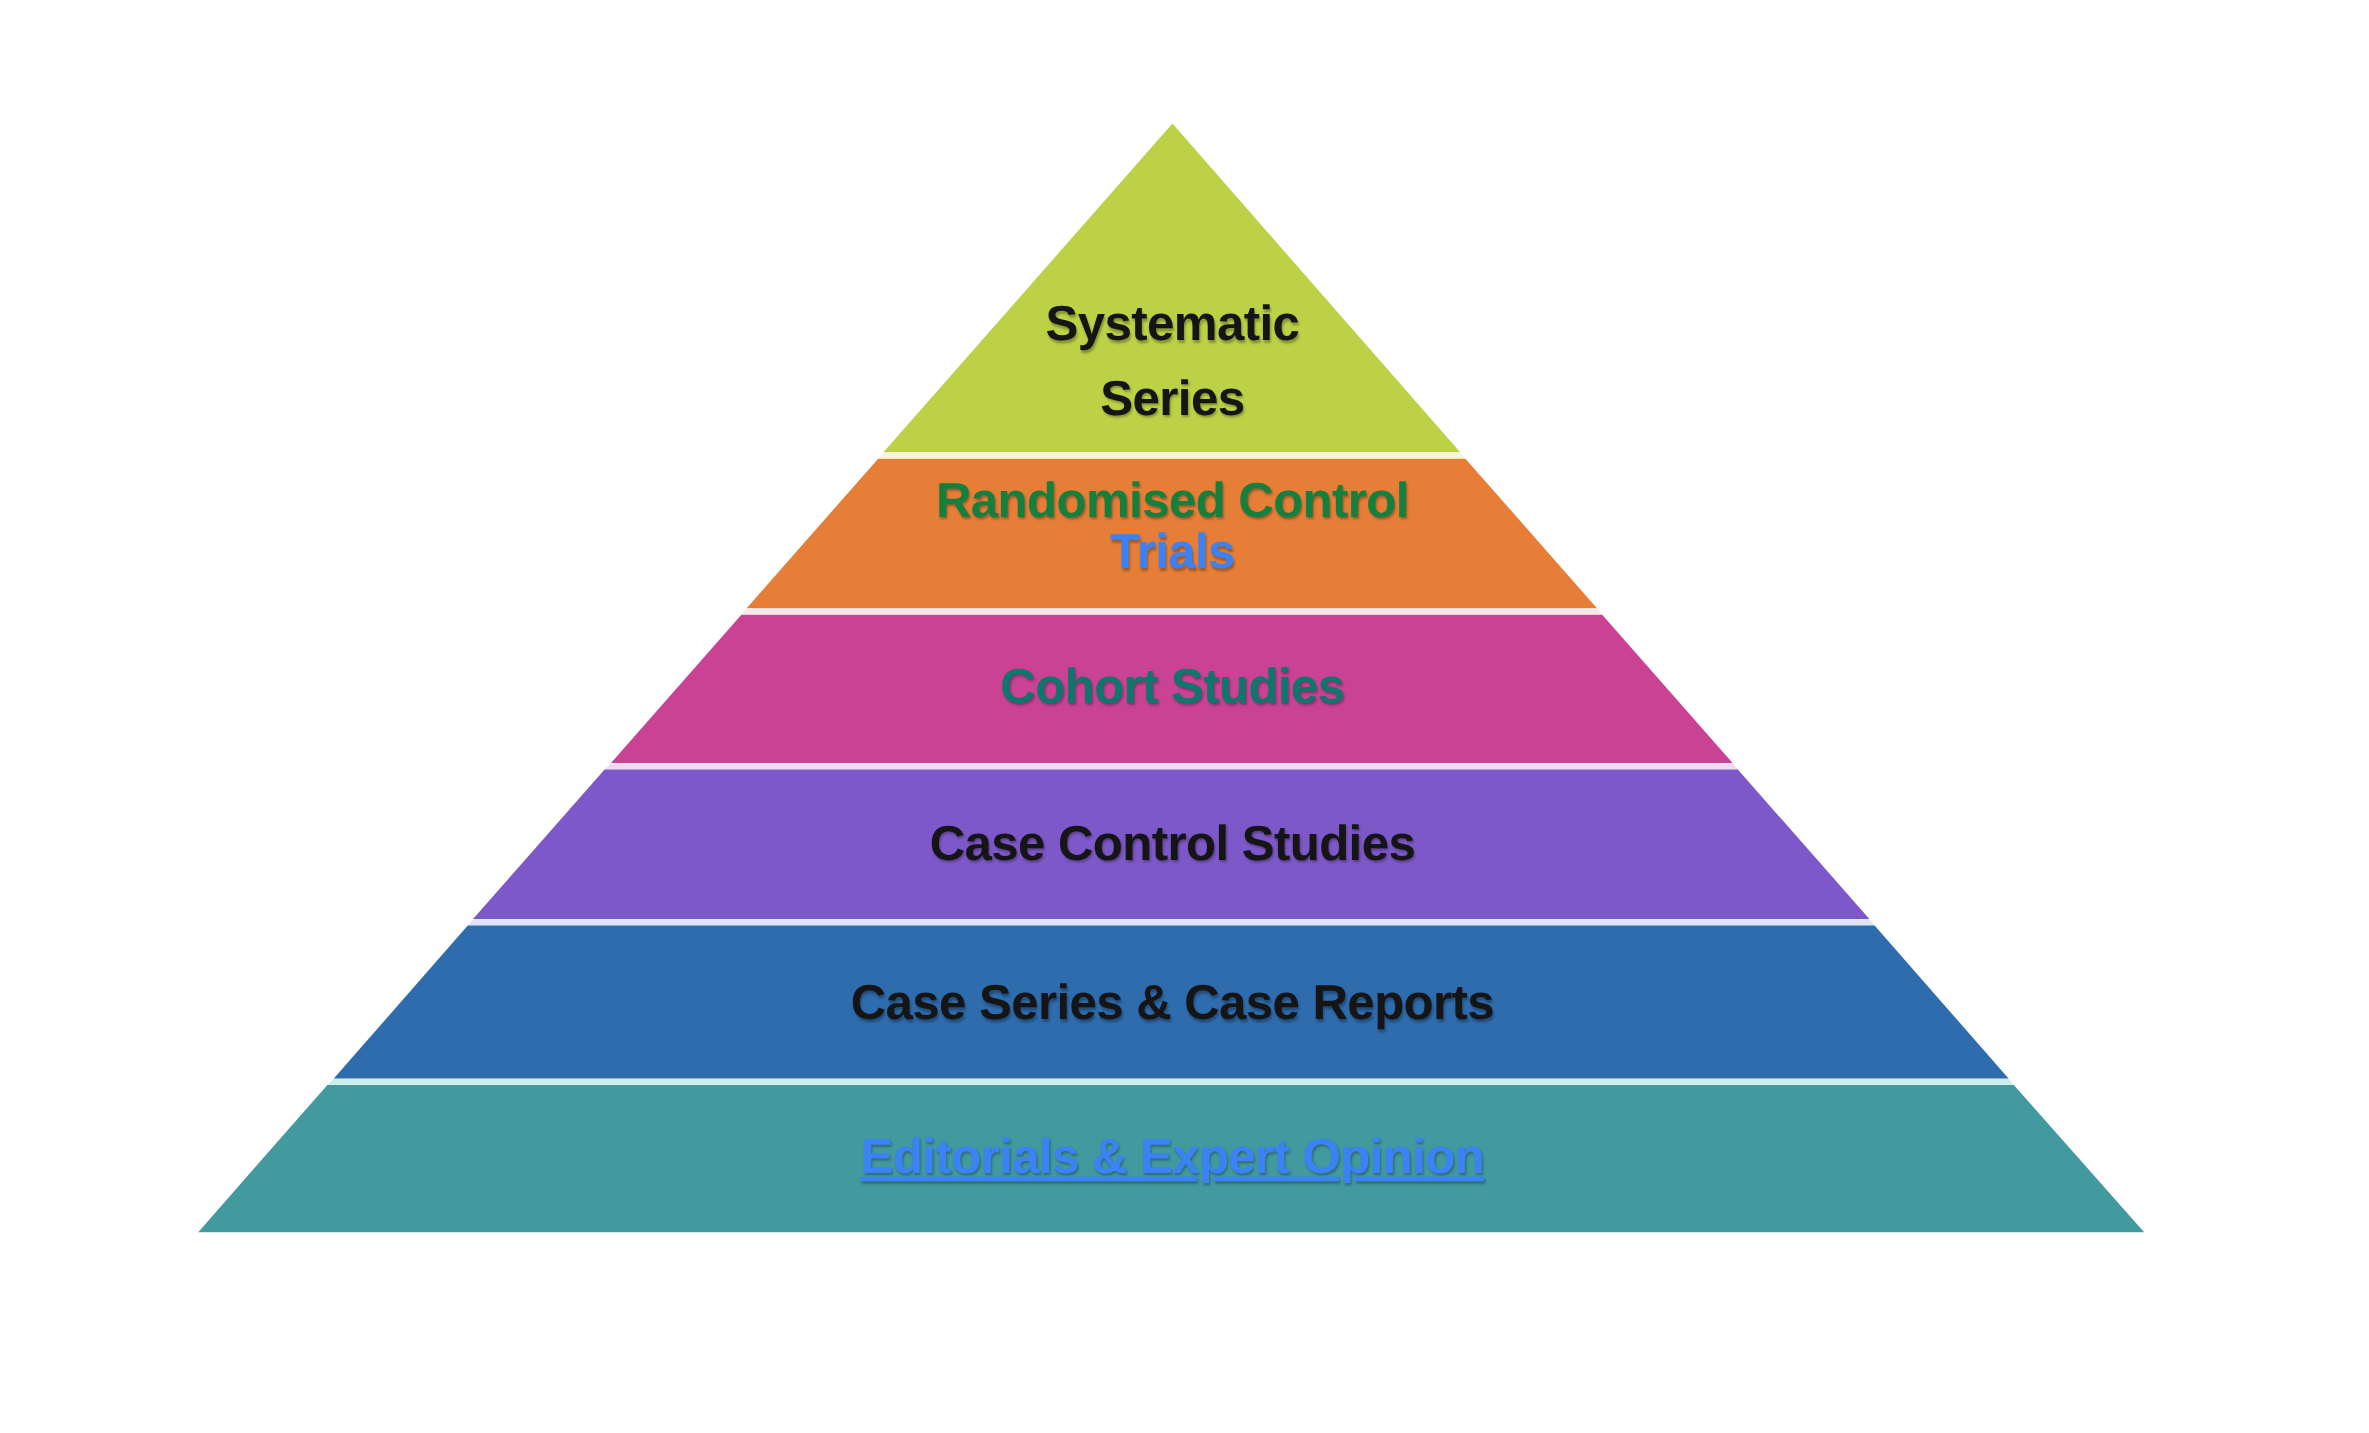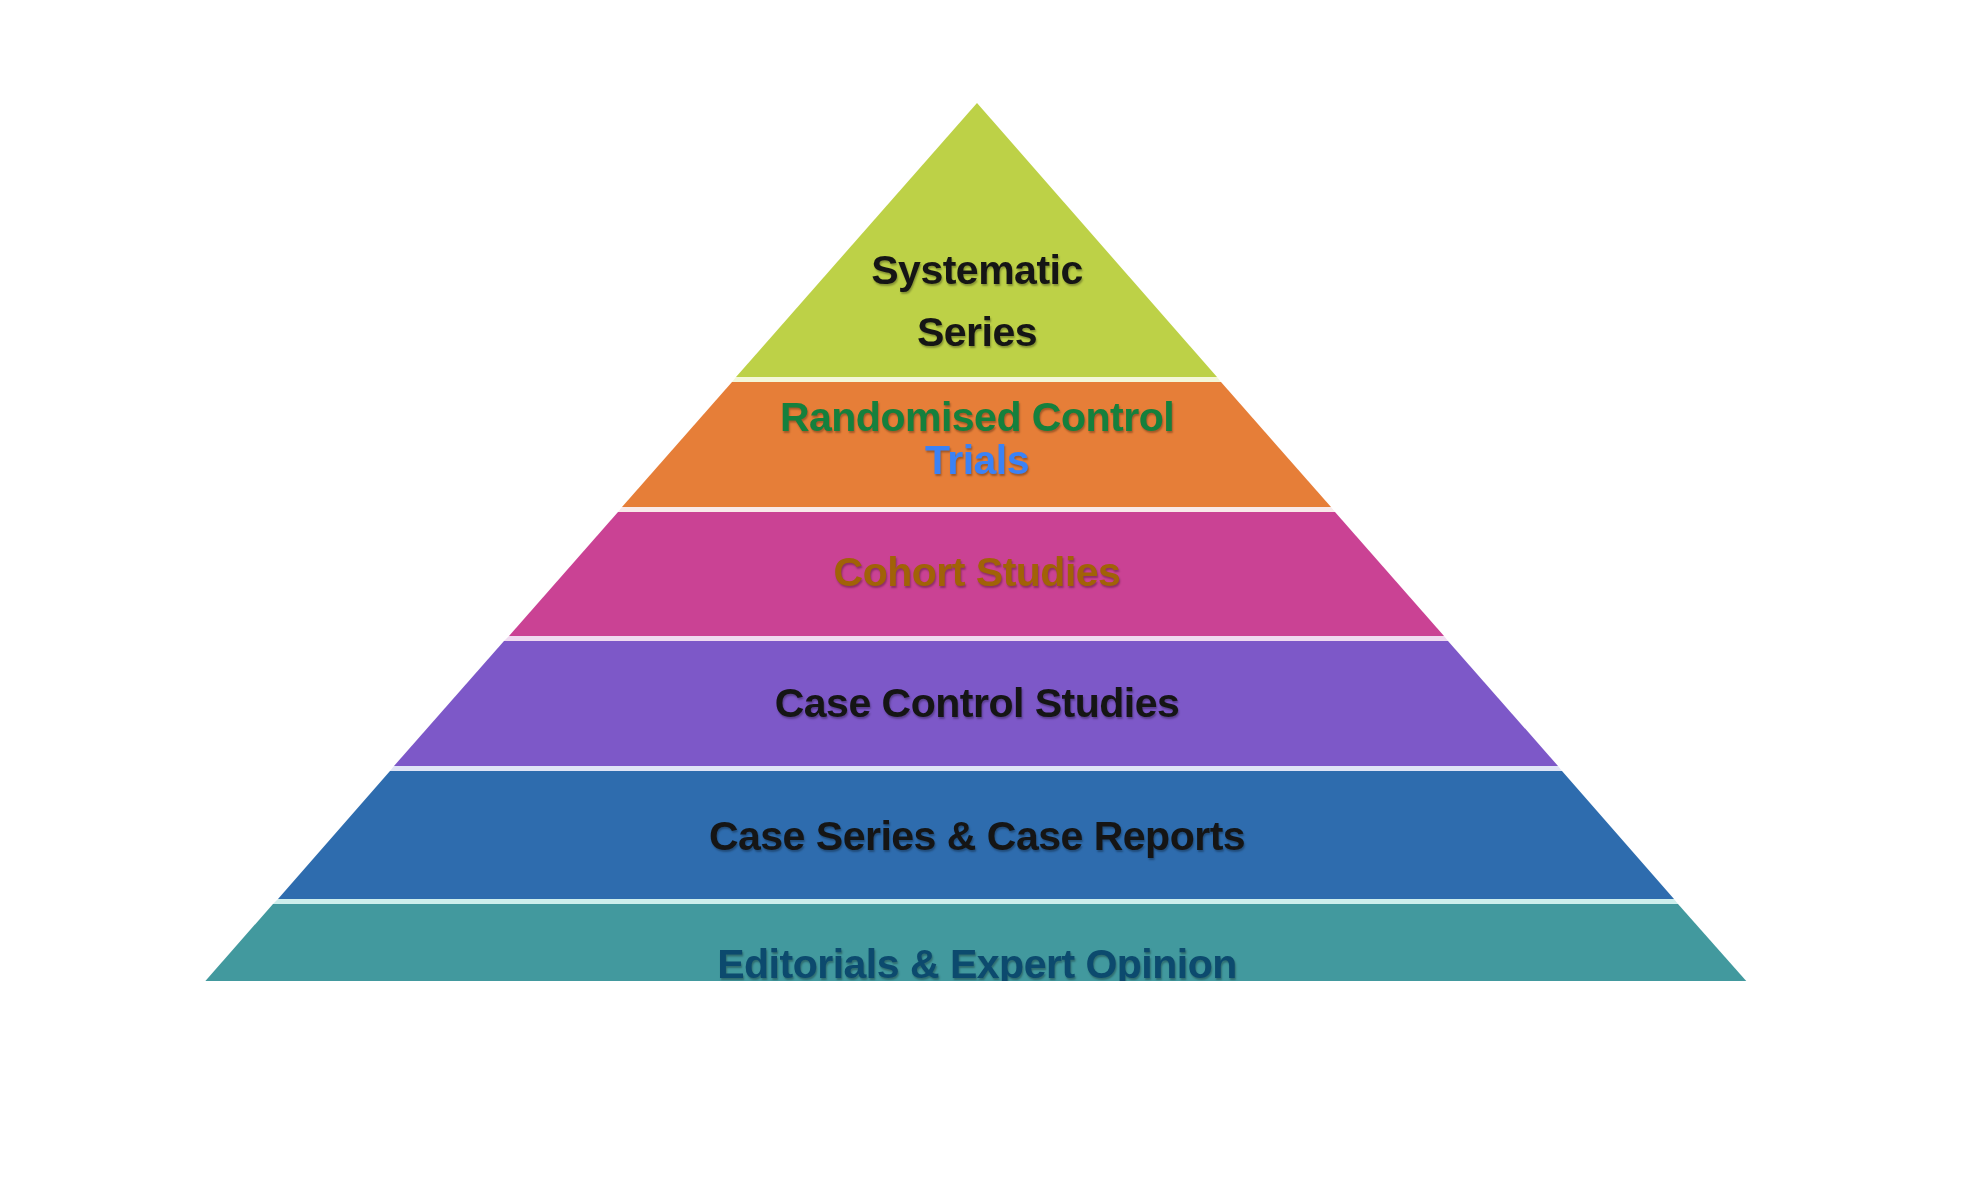--- a/index.html
+++ b/index.html
@@ -3,21 +3,21 @@
 <meta charset="utf-8">
 <style>
   html, body {
     margin: 0;
     padding: 0;
     background: #ffffff;
   }
   .stage {
     position: relative;
     width: 1974px;
-    height: 981px;
+    height: 1194px;
     overflow: hidden;
     font-family: "Liberation Sans", sans-serif;
   }
   .layer, .sep {
     position: absolute;
     inset: 0;
   }
   
   .L0 { clip-path: polygon(977px 103px, 1217px 377px, 736px 377px); }
   .S0 { clip-path: polygon(736px 377px, 1217px 377px, 1221px 382px, 732px 382px); }
@@ -65,18 +65,18 @@
   <div class="layer L3" style="background-color: rgb(125, 88, 200);"></div>
   <div class="sep S3" style="background-color: rgb(223, 228, 246);"></div>
   <div class="layer L4" style="background-color: rgb(46, 108, 174);"></div>
   <div class="sep S4" style="background-color: rgb(205, 238, 236);"></div>
   <div class="layer L5" style="background-color: rgb(66, 153, 158);"></div>
 
   <div class="label-line y-sys" style="color: rgb(21, 21, 21);">Systematic</div>
   <div class="label-line y-rev" style="color: rgb(21, 21, 21);">Series</div>
   <div class="label-line y-ran" style="color: #15803d;">Randomised Control</div>
   <div class="label-line y-tri" style="color: #3b82f6;">Trials</div>
-  <div class="label-line y-coh" style="color: #a16207;">Cohort Studies</div>
+  <div class="label-line y-coh" style="color: #0f766e;">Cohort Studies</div>
   <div class="label-line y-csr" style="color: rgb(21, 21, 21);">Case Series &amp; Case Reports</div>
   <div class="label-line y-ccs" style="color: rgb(21, 21, 21);">Case Control Studies</div>
-  <div class="label-line y-edi" style="color: #0c4a6e;">Editorials &amp; Expert Opinion</div>
+  <div class="label-line y-edi" style="color: #3b82f6; text-decoration: underline;">Editorials &amp; Expert Opinion</div>
 
 </div>
 
 </body></html>

